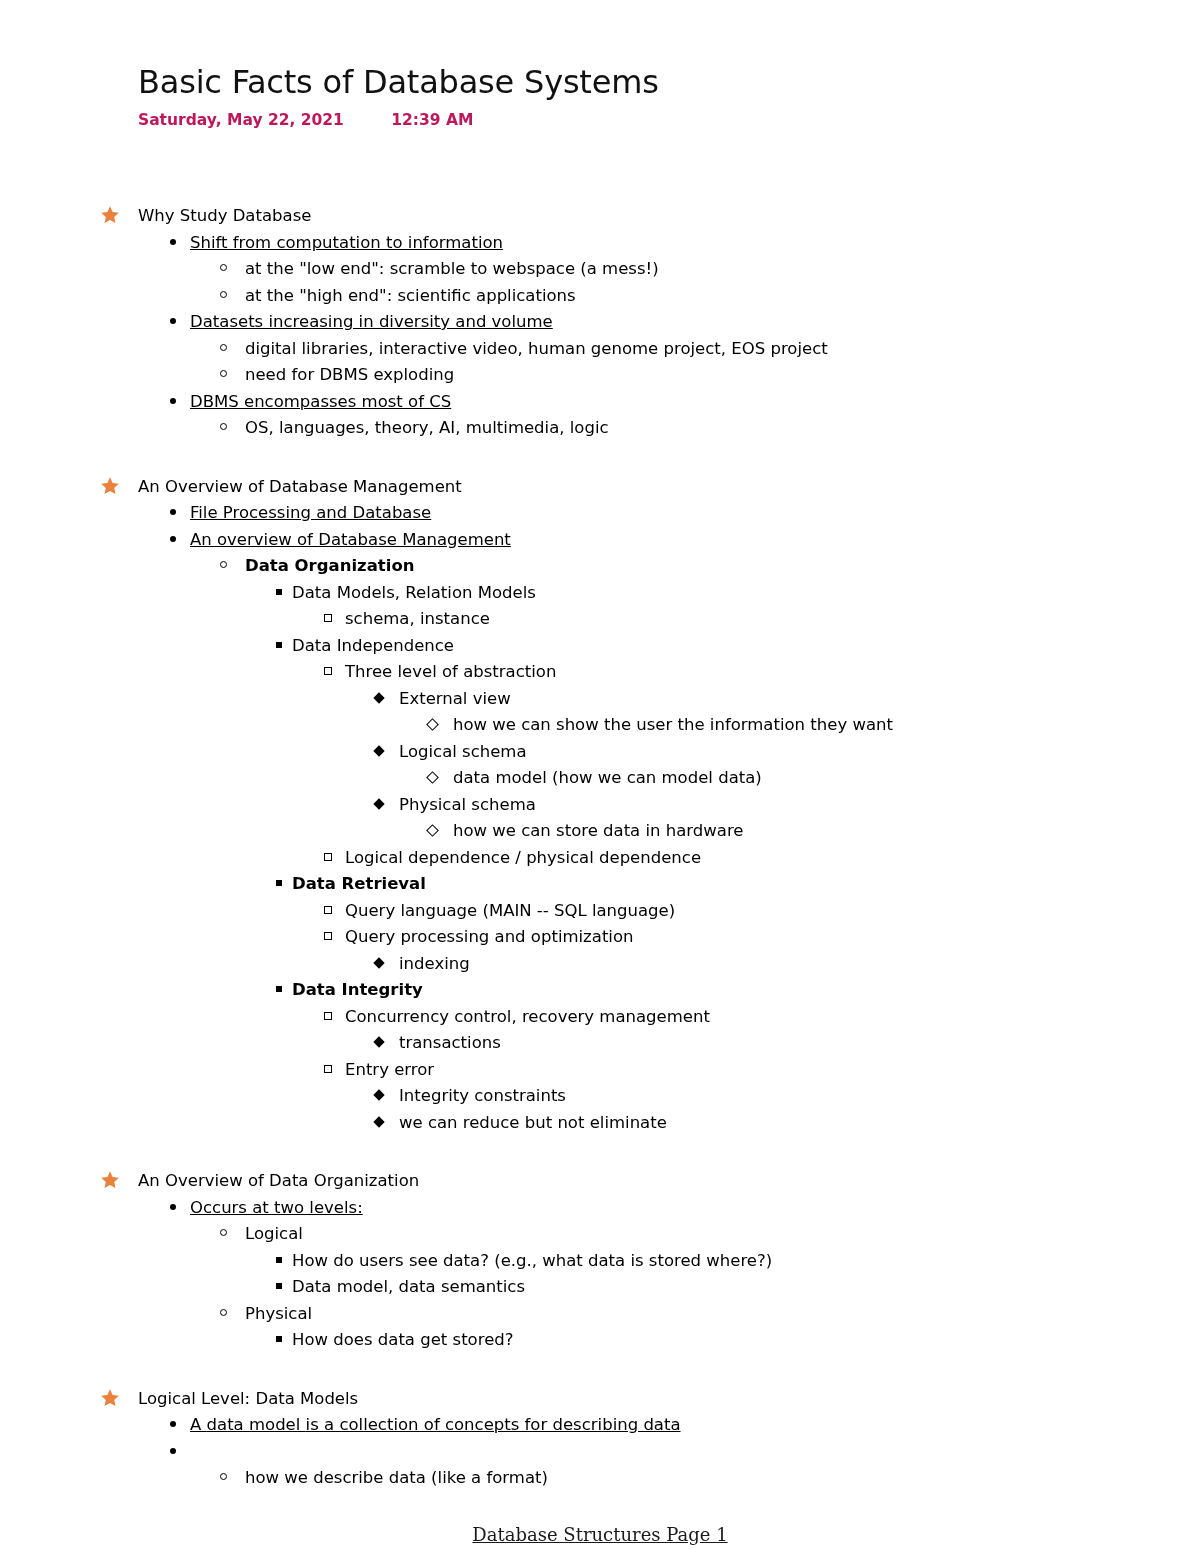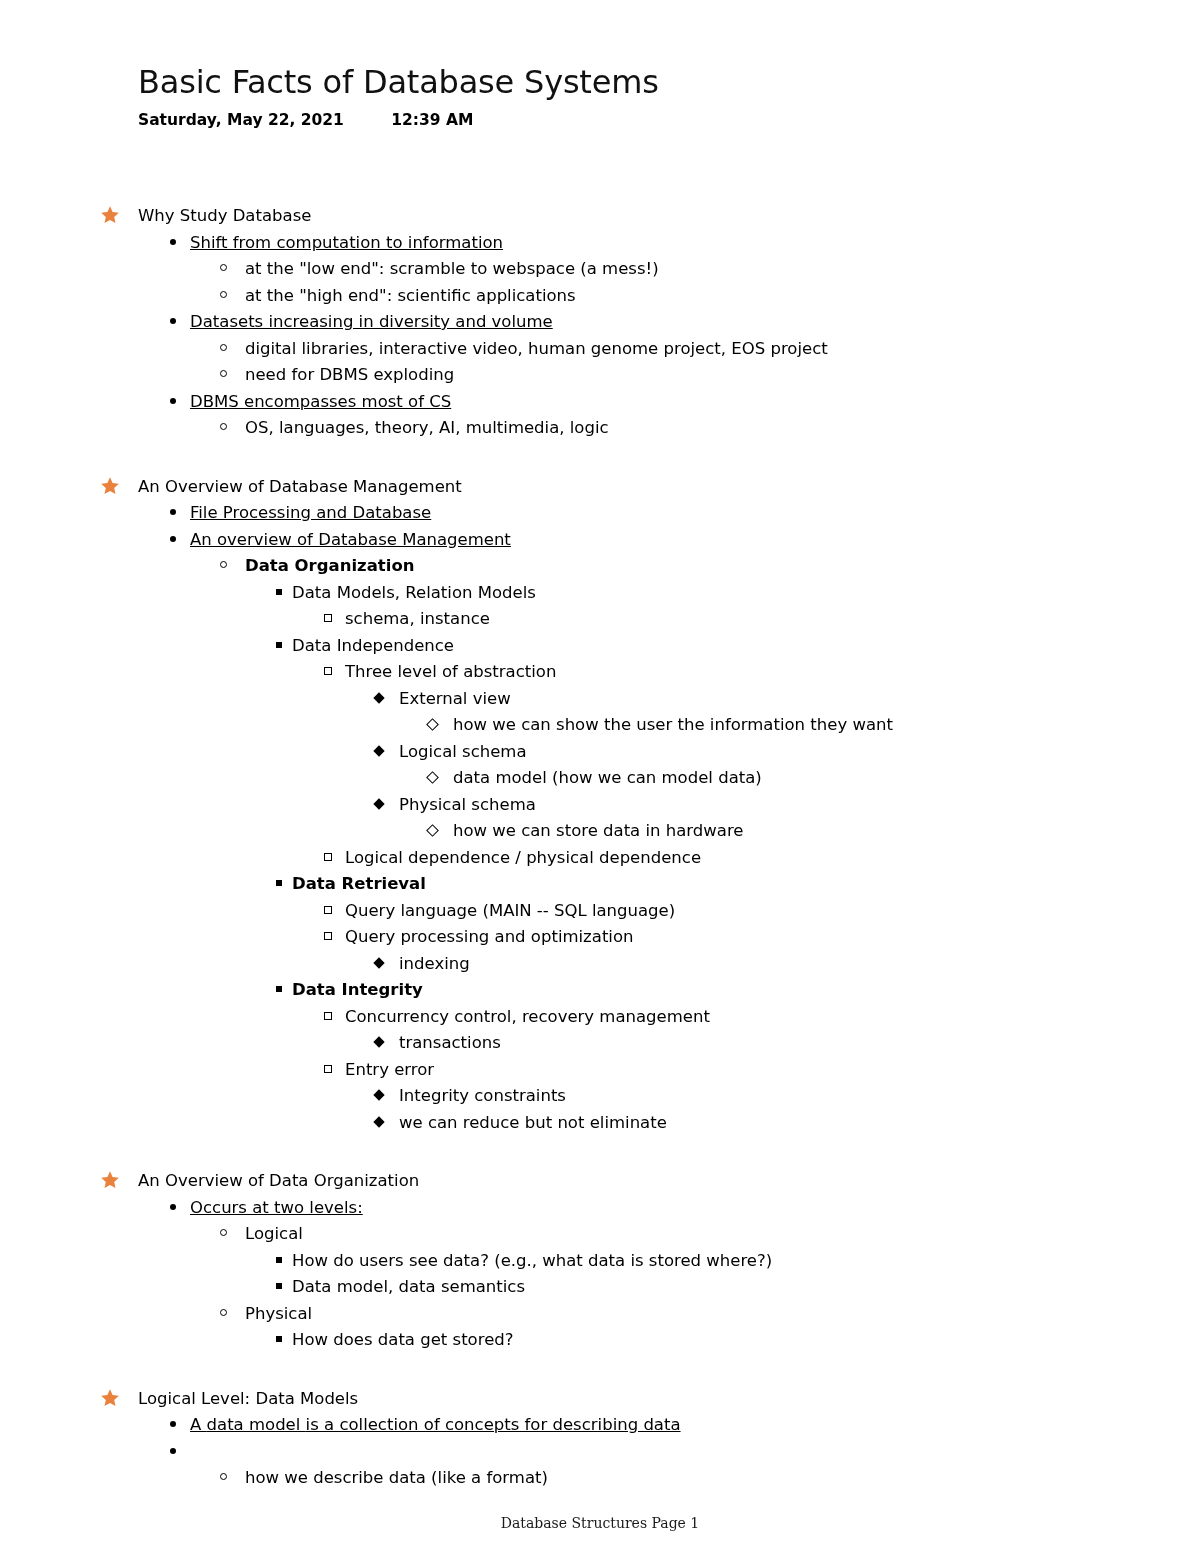--- a/index.html
+++ b/index.html
@@ -35,21 +35,21 @@
     line-height: 40px;
     letter-spacing: -0.2px;
     color: #111111;
     margin: 0;
     white-space: nowrap;
   }
   .doc-meta {
     margin-top: 8px;
     font-size: 15.5px;
     font-weight: bold;
-    color: #000000;
+    color: #be185d;
     line-height: 20px;
     white-space: nowrap;
   }
   .doc-meta .meta-time {
     display: inline-block;
     margin-left: 42px;
   }
 
   
   .outline {
@@ -147,26 +147,27 @@
     border: 1.3px solid #000;
     box-sizing: border-box;
     transform: rotate(45deg);
     vertical-align: 1px;
   }
 
   
   .doc-footer {
     position: absolute;
     left: 0;
-    bottom: 18px;
+    bottom: 4px;
     width: 1200px;
     text-align: center;
     font-family: "DejaVu Serif", "Liberation Serif", serif;
-    font-size: 14px;
+    font-size: 18px;
     color: #1a1a1a;
+    text-decoration: underline;
   }
 </style>
 </head>
 <body>
 
 <div class="page">
 
   <div class="doc-header">
     <h1 class="doc-title">Basic Facts of Database Systems</h1>
     <div class="doc-meta">

